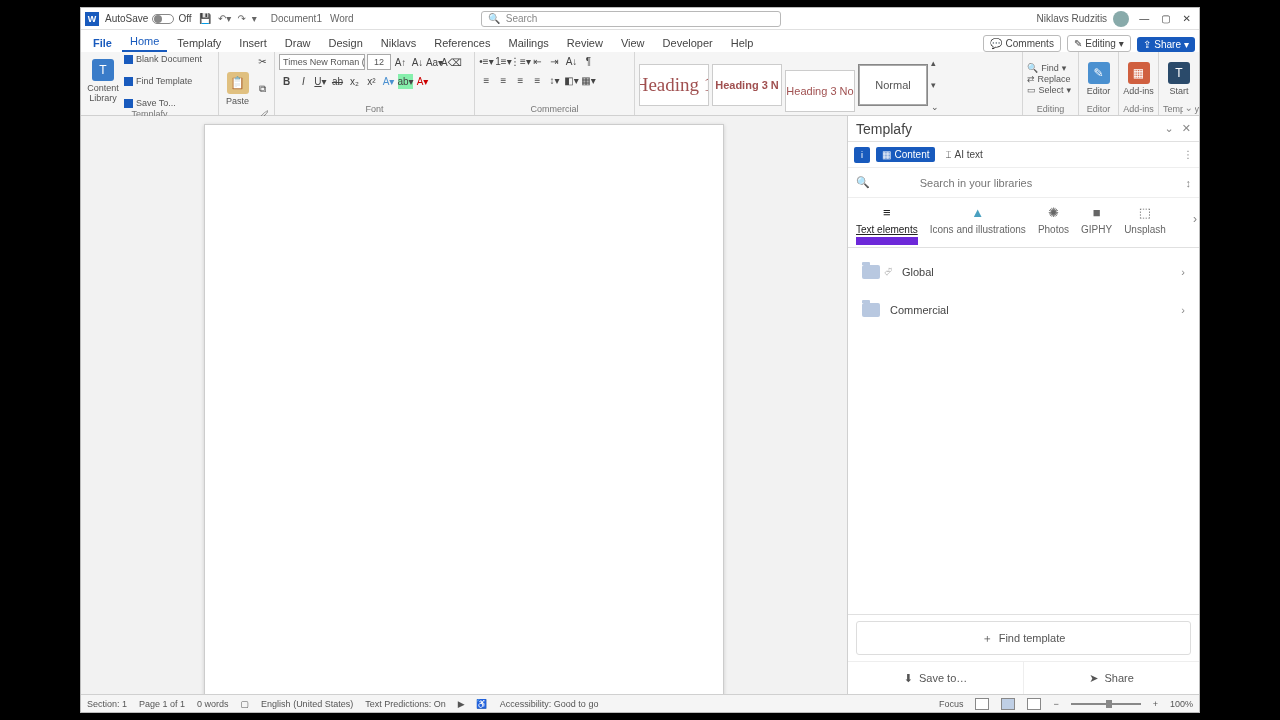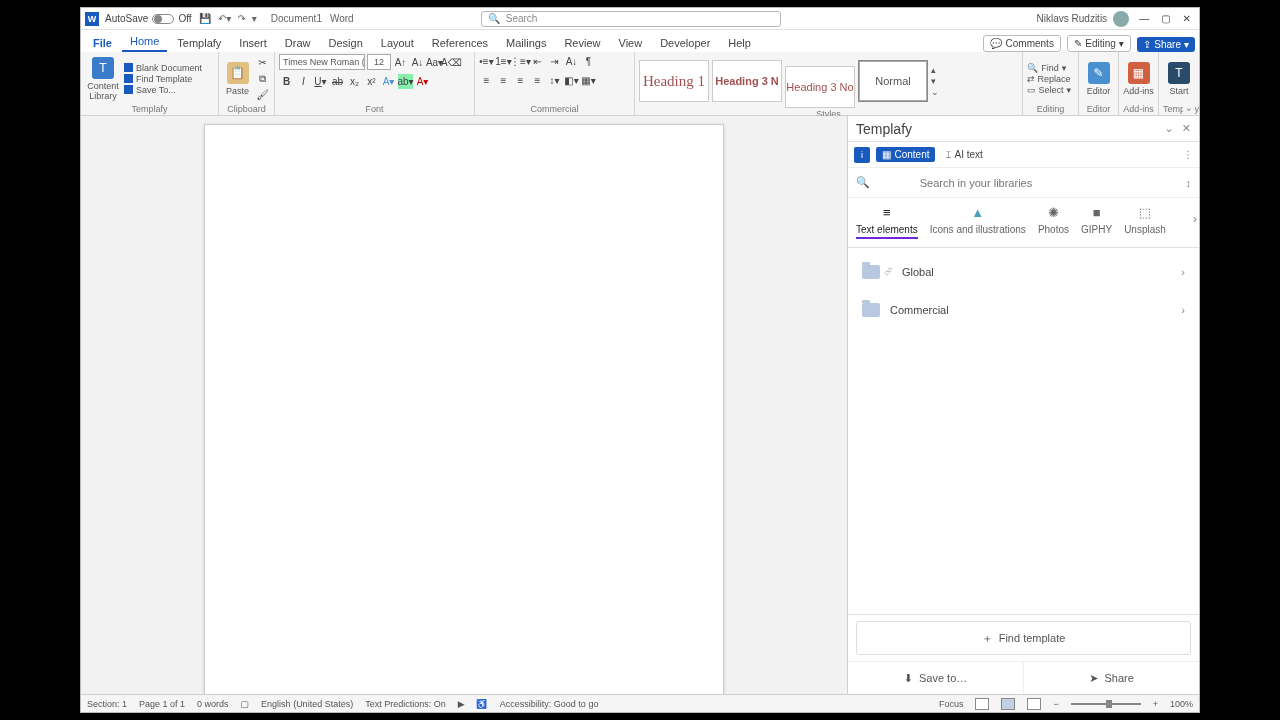--- a/index.html
+++ b/index.html
@@ -23,51 +23,51 @@
 .tabs .tab.active { color: #185abd; border-bottom: 2px solid #185abd; }
 .tabs .spacer { flex: 1; }
 .tabs .rightbtn { font-size: 10px; padding: 2px 6px; border: 1px solid #bbb; border-radius: 3px; background: #fff; display: flex; align-items: center; gap: 3px; margin-left: 4px; }
 .tabs .sharebtn { background: #185abd; color: #fff; border: none; }
 .ribbon { height: 64px; background: #f5f5f5; border-bottom: 1px solid #d0d0d0; display: flex; font-size: 9px; color: #555; }
 .rgroup { border-right: 1px solid #d6d6d6; padding: 2px 4px 0; display: flex; flex-direction: column; justify-content: space-between; }
 .rgroup .glabel { text-align: center; font-size: 9px; color: #777; padding: 1px 0 1px; }
 .rgroup .gcontent { flex: 1; display: flex; align-items: center; gap: 3px; }
 .bigbtn { display: flex; flex-direction: column; align-items: center; justify-content: center; width: 36px; height: 46px; font-size: 9px; text-align: center; gap: 2px; }
 .bigbtn .bico { width: 22px; height: 22px; background: #3a7cc9; border-radius: 3px; display: flex; align-items: center; justify-content: center; color: #fff; font-size: 12px; }
-.vsmall { display: flex; flex-direction: column; gap: 1px; font-size: 9px; }
+.vsmall { display: flex; flex-direction: column; gap: 12px; font-size: 9px; }
 .vsmall div { display: flex; align-items: center; gap: 3px; }
 .vsmall .chk { width: 9px; height: 9px; background: #185abd; }
 .fontrow { display: flex; align-items: center; gap: 2px; }
 .fontname { width: 86px; height: 16px; border: 1px solid #aaa; background: #fff; font-size: 9px; padding: 0 3px; display: flex; align-items: center; overflow: hidden; white-space: nowrap; }
 .fontsize { width: 24px; height: 16px; border: 1px solid #aaa; background: #fff; font-size: 9px; text-align: center; display: flex; align-items: center; justify-content: center; }
 .smico { width: 15px; height: 15px; display: inline-flex; align-items: center; justify-content: center; font-size: 10px; color: #444; }
 .stylecard { width: 70px; height: 42px; border: 1px solid #ccc; background: #fff; display: flex; align-items: center; justify-content: center; font-size: 11px; overflow: hidden; white-space: nowrap; }
 .stylecard.sel { border: 1px solid #888; box-shadow: inset 0 0 0 1px #aaa; }
-.stylecard.h1 { font-family: "Times New Roman", serif; font-size: 15px; color: #a05050; }
+.stylecard.h1 { font-family: "Times New Roman", serif; font-size: 19px; color: #a05050; }
 .stylecard.h2 { color: #a05050; font-weight: 600; font-size: 11px; }
 .stylecard.h3 { color: #a05050; font-size: 11px; margin-top: 12px; }
 .editcol { display: flex; flex-direction: column; gap: 1px; font-size: 9px; }
 .editcol div { display: flex; gap: 3px; align-items: center; }
 .canvas { flex: 1; display: flex; background: #f2f2f2; overflow: hidden; position: relative; }
 .docarea { flex: 1; overflow: auto; display: flex; justify-content: center; padding: 8px 0 0 0; }
 .page { width: 520px; height: 670px; background: #fff; border: 1px solid #ccc; box-shadow: 0 1px 4px rgba(0,0,0,0.15); }
 .pane { width: 352px; background: #fff; border-left: 1px solid #d0d0d0; display: flex; flex-direction: column; }
 .pane-hd { height: 26px; border-bottom: 1px solid #e0e0e0; display: flex; align-items: center; padding: 0 8px; font-size: 14px; color: #444; }
 .pane-hd .pbtns { margin-left: auto; display: flex; gap: 8px; color: #888; font-size: 11px; }
 .pane-row { height: 26px; display: flex; align-items: center; padding: 0 6px; gap: 6px; font-size: 10px; border-bottom: 1px solid #eee; }
 .pane-row .info { width: 16px; height: 16px; background: #185abd; border-radius: 2px; color: #fff; display: flex; align-items: center; justify-content: center; font-size: 9px; }
 .pane-row .seg { background: #185abd; color: #fff; padding: 2px 6px; border-radius: 2px; display: flex; gap: 3px; align-items: center; font-size: 10px; }
 .pane-row .seg-off { color: #444; padding: 2px 4px; display: flex; gap: 3px; align-items: center; }
 .pane-row .kebab { margin-left: auto; color: #888; }
 .pane-search { height: 30px; display: flex; align-items: center; padding: 0 8px; gap: 6px; color: #888; font-size: 11px; border-bottom: 1px solid #eee; }
 .pane-search input { flex: 1; border: none; outline: none; font-size: 11px; color: #666; margin-left: 44px; }
 .pane-tabs { height: 50px; display: flex; align-items: flex-start; padding: 6px 2px 0; border-bottom: 1px solid #e0e0e0; position: relative; overflow: hidden; }
 .pane-tab { flex: 0 0 auto; display: flex; flex-direction: column; align-items: center; font-size: 10px; color: #666; padding: 0 6px; gap: 4px; cursor: pointer; }
 .pane-tab.active { color: #222; }
-.pane-tab.active .ptlabel { border-bottom: 2px solid #6d28d9; padding-bottom: 2px; }
+.pane-tab.active .ptlabel { border-bottom: 8px solid #6d28d9; padding-bottom: 2px; text-decoration: underline; }
 .pane-tab .ptico { width: 18px; height: 16px; display: flex; align-items: center; justify-content: center; font-size: 13px; }
 .pane-tabs .chev { position: absolute; right: 2px; top: 14px; color: #888; font-size: 12px; }
 .pane-list { flex: 1; overflow: auto; padding: 4px 0; }
 .folder { height: 36px; margin: 2px 6px; display: flex; align-items: center; gap: 10px; padding: 0 8px; border-radius: 3px; font-size: 11px; color: #444; cursor: pointer; }
 .folder .fico { width: 18px; height: 14px; background: #b8c8e0; border-radius: 2px; position: relative; }
 .folder .fico::before { content: ""; position: absolute; top: -3px; left: 0; width: 8px; height: 3px; background: #b8c8e0; border-radius: 1px 1px 0 0; }
 .folder .fchev { margin-left: auto; color: #888; font-size: 11px; }
 .pane-foot { border-top: 1px solid #e0e0e0; }
 .footbtn { height: 34px; display: flex; align-items: center; justify-content: center; gap: 6px; font-size: 11px; color: #555; border: 1px solid #ddd; margin: 6px 8px; border-radius: 3px; background: #fff; }
 .footrow { display: flex; border-top: 1px solid #eee; }
@@ -116,21 +116,21 @@
     </div>
   </div>
 
   <div class="tabs">
     <div class="tab file">File</div>
     <div class="tab active">Home</div>
     <div class="tab">Templafy</div>
     <div class="tab">Insert</div>
     <div class="tab">Draw</div>
     <div class="tab">Design</div>
-    <div class="tab">Layout</div>
+    <div class="tab">Niklavs</div>
     <div class="tab">References</div>
     <div class="tab">Mailings</div>
     <div class="tab">Review</div>
     <div class="tab">View</div>
     <div class="tab">Developer</div>
     <div class="tab">Help</div>
     <div class="spacer"></div>
     <div class="rightbtn">
         <span>💬</span>
         <span>Comments</span>
@@ -248,21 +248,20 @@
         <div class="stylecard h1">Heading 1</div>
         <div class="stylecard h2">Heading 3 N</div>
         <div class="stylecard h3">Heading 3 No</div>
         <div class="stylecard sel">Normal</div>
         <div class="vsmall">
             <span>▴</span>
             <span>▾</span>
             <span>⌄</span>
           </div>
       </div>
-      <div class="glabel">Styles</div>
     </div>
 
     <div class="rgroup" style="width:56px">
       <div class="gcontent">
         <div class="editcol">
           <div>
               <span>🔍</span>
               <span>Find</span>
               <span>▾</span>
             </div>

